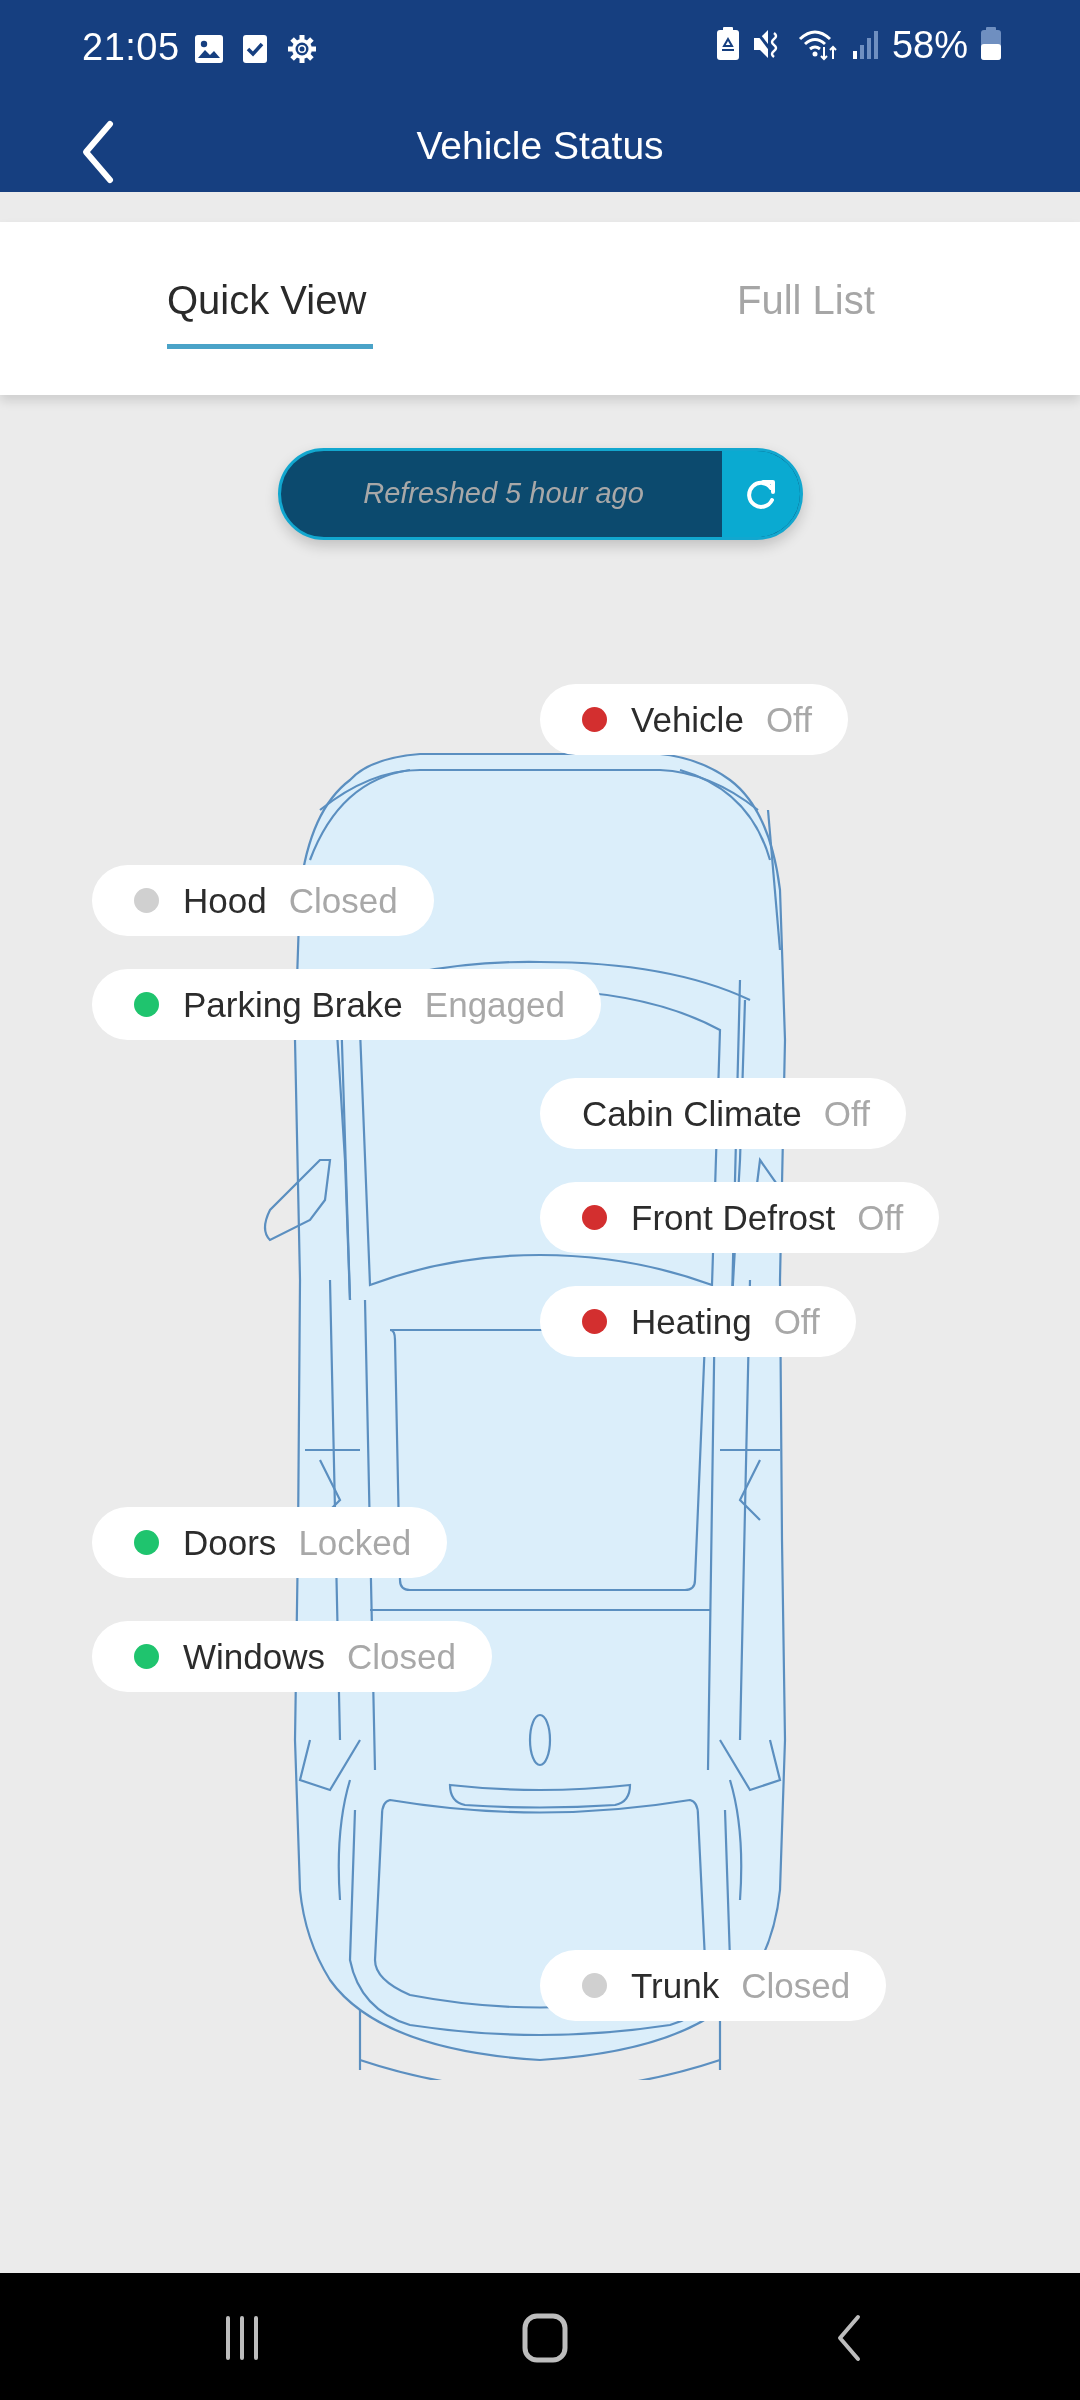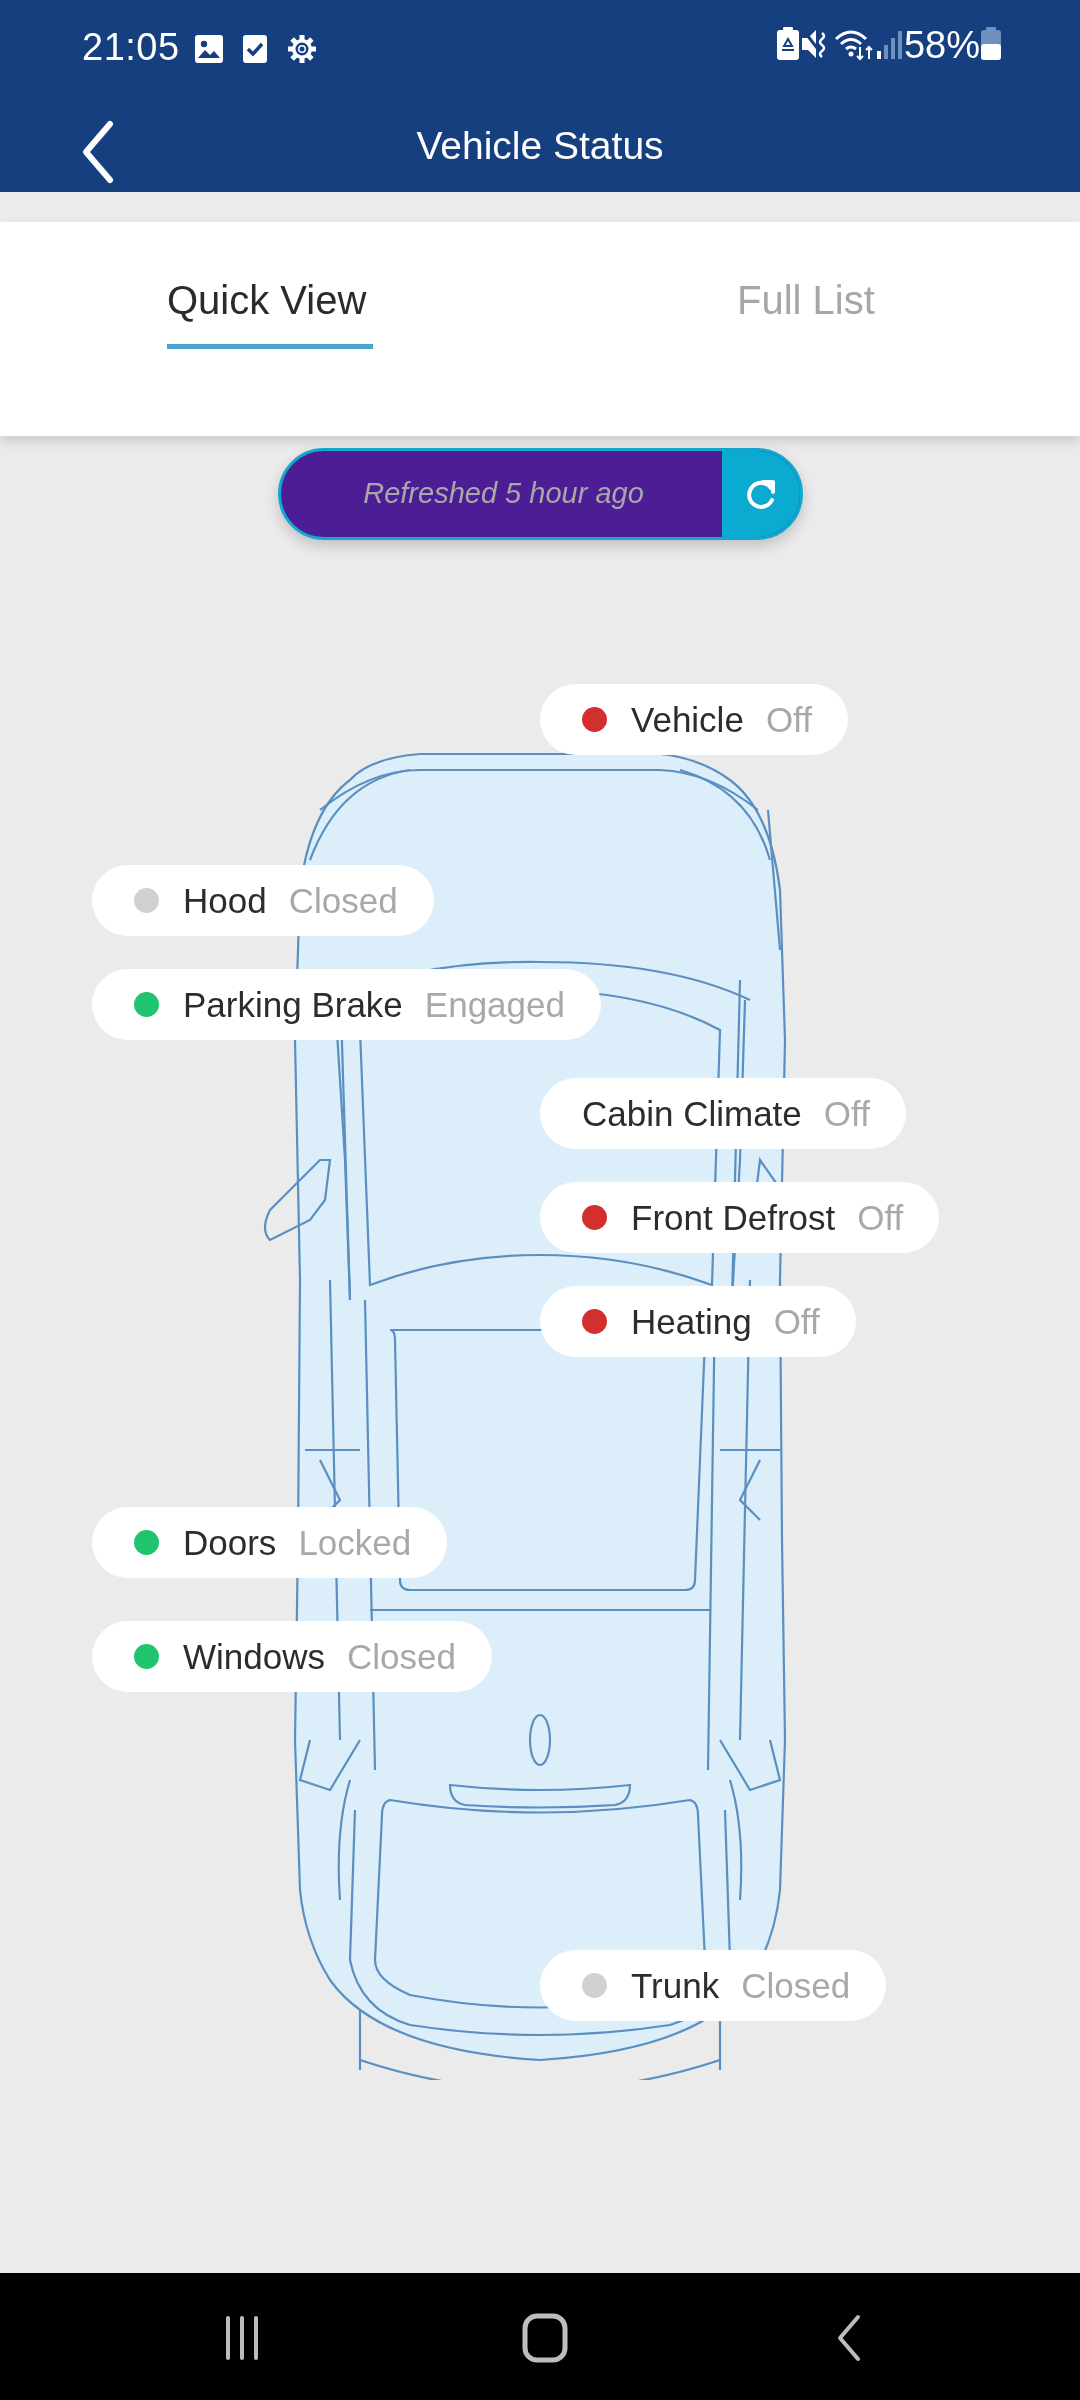--- a/index.html
+++ b/index.html
@@ -3,36 +3,36 @@
 <meta charset="utf-8">
 <style>
   * { box-sizing: border-box; margin: 0; padding: 0; }
   html, body { width: 1080px; height: 2400px; overflow: hidden; }
   body { position: relative; background: #ebebeb; font-family: "Liberation Sans", "DejaVu Sans", sans-serif; }
 
   
   .topbar { position: absolute; left: 0; top: 0; width: 1080px; height: 192px; background: #163f80; }
   .status-time { position: absolute; left: 82px; top: 26px; color: #fff; font-size: 38px; letter-spacing: 0.5px; }
   .status-left-icons { position: absolute; left: 194px; top: 33px; display: flex; gap: 18px; align-items: center; }
-  .status-right { position: absolute; right: 78px; top: 24px; display: flex; align-items: center; color: #fff; }
+  .status-right { position: absolute; right: 78px; top: 24px; display: flex; align-items: center; gap: 12px; color: #fff; }
   .status-pct { font-size: 38px; color: #fff; }
   .icon-box { display: inline-block; }
 
   .back-btn { position: absolute; left: 72px; top: 118px; width: 60px; height: 70px; cursor: pointer; }
   .page-title { position: absolute; left: 0; width: 1080px; top: 124px; text-align: center; color: #fff; font-size: 39px; font-weight: normal; }
 
   
-  .tabs { position: absolute; left: 0; top: 222px; width: 1080px; height: 214px; background: #fff; box-shadow: 0 6px 10px rgba(0,0,0,0.12); z-index: 2; }
+  .tabs { position: absolute; left: 0; top: 222px; width: 1080px; height: 173px; background: #fff; box-shadow: 0 6px 10px rgba(0,0,0,0.12); z-index: 2; }
   .tab { position: absolute; top: 56px; font-size: 40px; cursor: pointer; }
   .tab-quick { left: 167px; color: #2a2a2a; }
   .tab-full { left: 737px; color: #a6a6a6; }
   .tab-underline { position: absolute; left: 167px; top: 122px; width: 206px; height: 5px; background: #4aa3c8; }
 
   
-  .refresh { position: absolute; left: 278px; top: 448px; width: 525px; height: 92px; border-radius: 46px; background: #4c1d95; border: 3px solid #12a7cf; box-shadow: 0 6px 14px rgba(0,0,0,0.18); overflow: hidden; }
+  .refresh { position: absolute; left: 278px; top: 448px; width: 525px; height: 92px; border-radius: 46px; background: #0c4a6e; border: 3px solid #12a7cf; box-shadow: 0 6px 14px rgba(0,0,0,0.18); overflow: hidden; }
   .refresh-text { position: absolute; left: 0; width: 445px; top: 26px; text-align: center; font-style: italic; font-size: 29px; color: #a8a8a8; }
   .refresh-btn { position: absolute; right: 0; top: 0; width: 78px; height: 100%; background: #0aaad1; display: flex; align-items: center; justify-content: center; cursor: pointer; }
 
   
   .car { position: absolute; left: 250px; top: 740px; width: 580px; height: 1340px; }
 
   
   .pill { position: absolute; height: 71px; border-radius: 36px; background: #fff; display: flex; align-items: center; padding-left: 42px; padding-right: 36px; white-space: nowrap; cursor: pointer; }
   .pill.nodot { padding-left: 42px; justify-content: center; }
   .dot { width: 25px; height: 25px; border-radius: 50%; margin-right: 24px; flex: 0 0 auto; }

